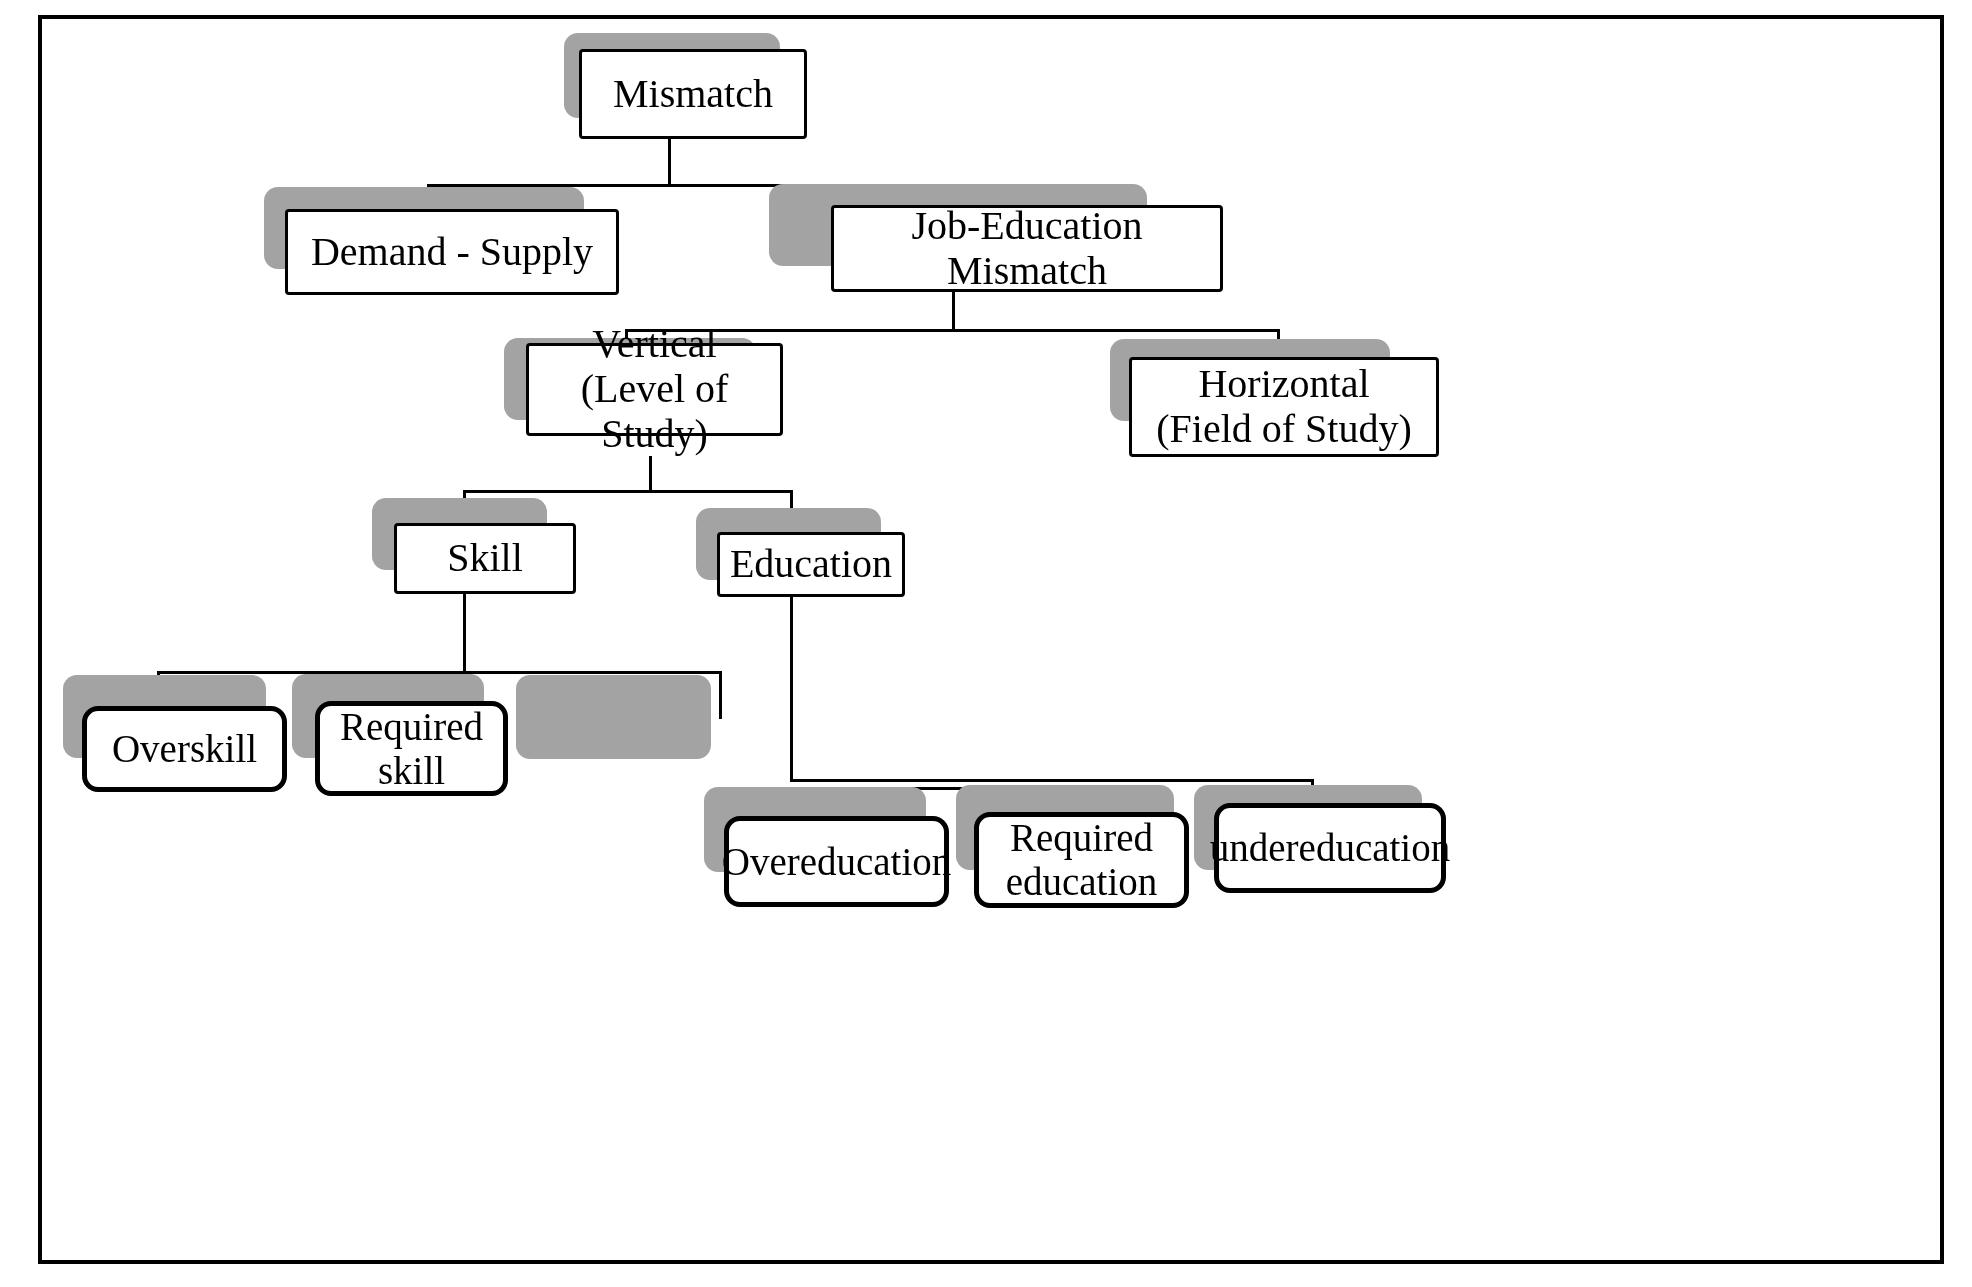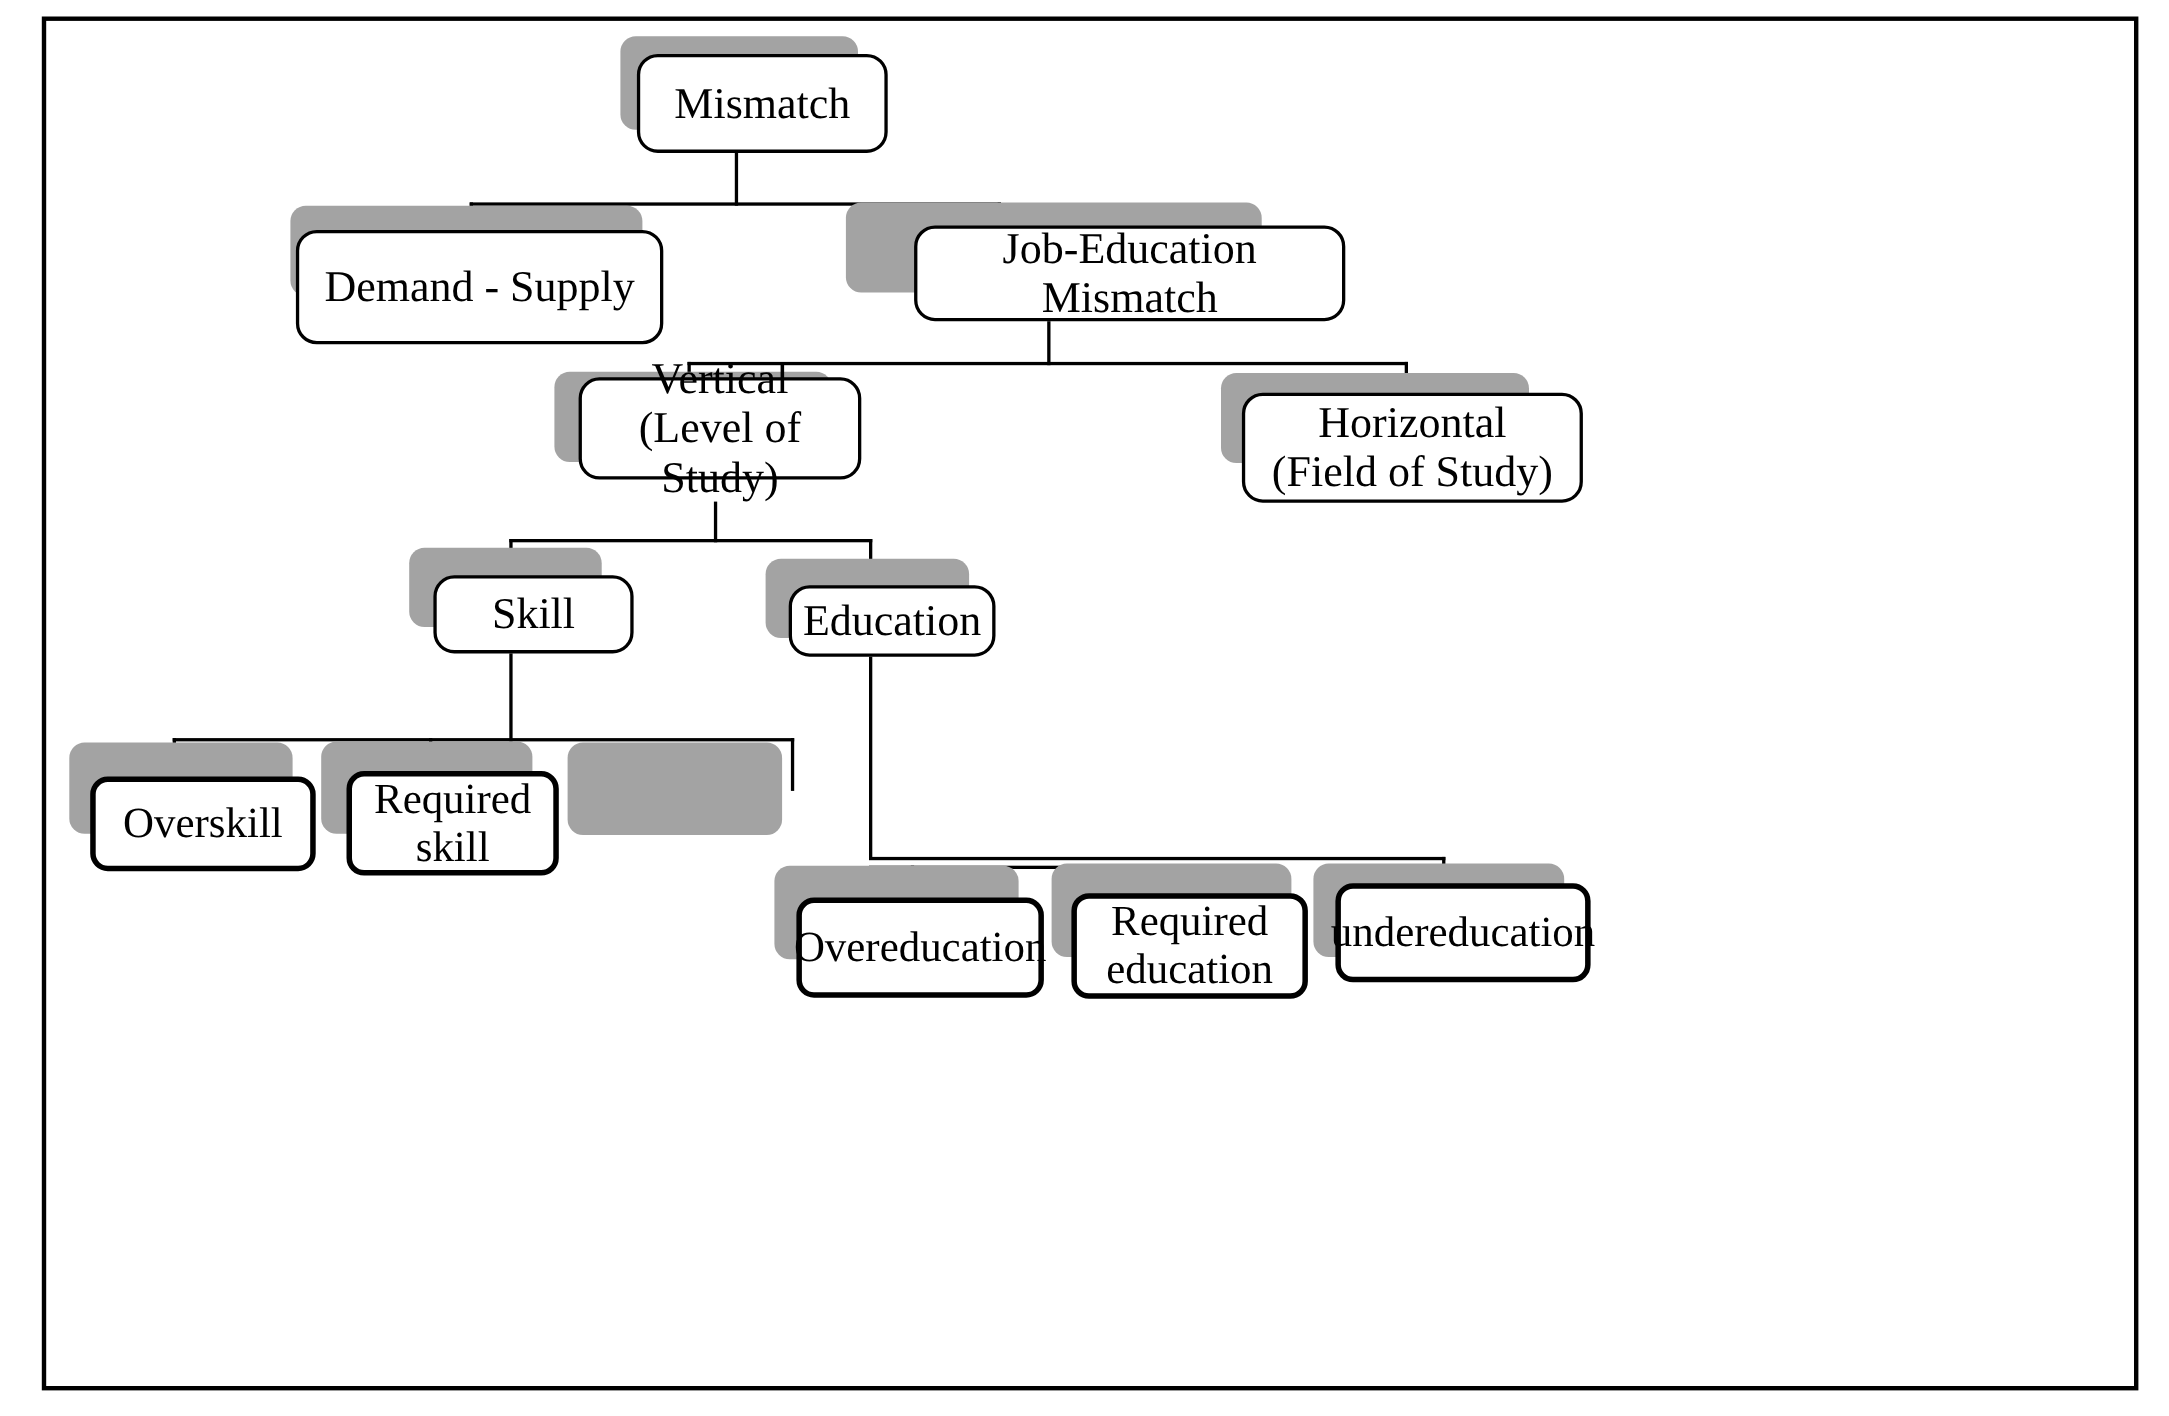--- a/index.html
+++ b/index.html
@@ -17,21 +17,21 @@
   .ln{position:absolute;background:#000;}
   .ln.v{width:3px;}
   .ln.h{height:3px;}
 
   
   .node{
     position:absolute;
     box-sizing:border-box;
     background:#ffffff;
     border:3px solid #000000;
-    border-radius:19px;
+    border-radius:4px;
     display:flex;align-items:center;justify-content:center;
     text-align:center;
     color:#000;
     line-height:1.12;
     z-index:5;
   }
   .node .lbl{display:block;padding:0 10px;}
   
   .shadow{
     position:absolute;
@@ -90,21 +90,21 @@
     <div class="ln v" style="left:1032px; top:768px; height:46px;"></div>
     <div class="ln v" style="left:1269px; top:760px; height:52px;"></div>
     <div class="ln h" style="left:748px; top:768px; width:290px;"></div>
 
     <div class="shadow" style="left:522px; top:14px; width:216px; height:85px;"></div>
     <div class="node t40" style="left:537px; top:30px; width:228px; height:90px;">
       <span class="lbl">Mismatch</span>
     </div>
 
     <div class="shadow" style="left:222px; top:168px; width:320px; height:82px;"></div>
-    <div class="node t40" style="left:227px; top:190px; width:334px; height:104px;">
+    <div class="node t40" style="left:243px; top:190px; width:334px; height:86px;">
       <span class="lbl">Demand - Supply</span>
     </div>
 
     <div class="shadow" style="left:727px; top:165px; width:378px; height:82px;"></div>
     <div class="node t40" style="left:789px; top:186px; width:392px; height:87px;">
       <span class="lbl">Job-Education Mismatch</span>
     </div>
 
     <div class="shadow" style="left:462px; top:319px; width:252px; height:82px;"></div>
     <div class="node t40" style="left:484px; top:324px; width:257px; height:93px; flex-direction:column;">

